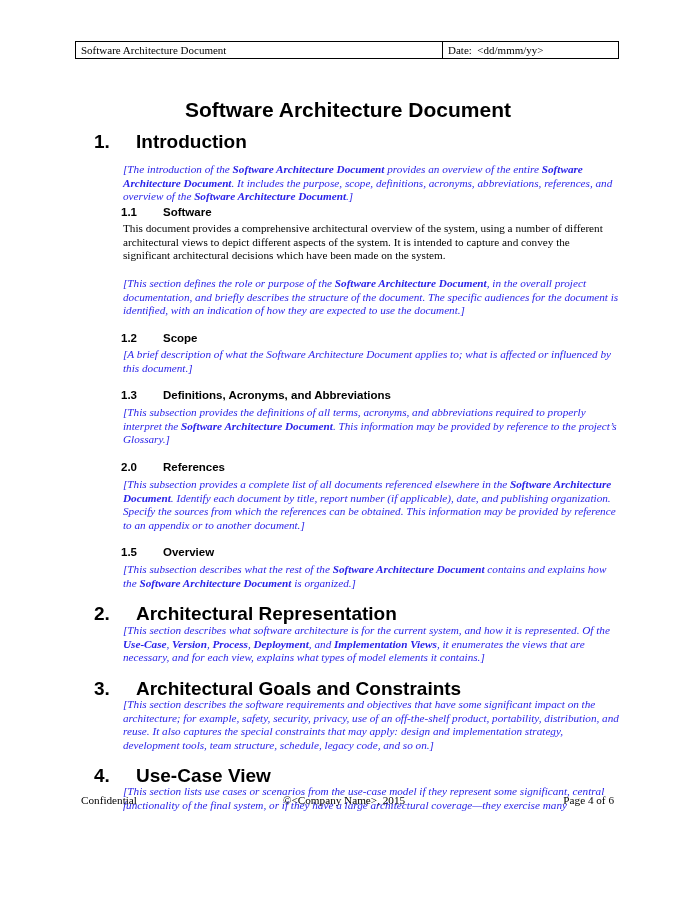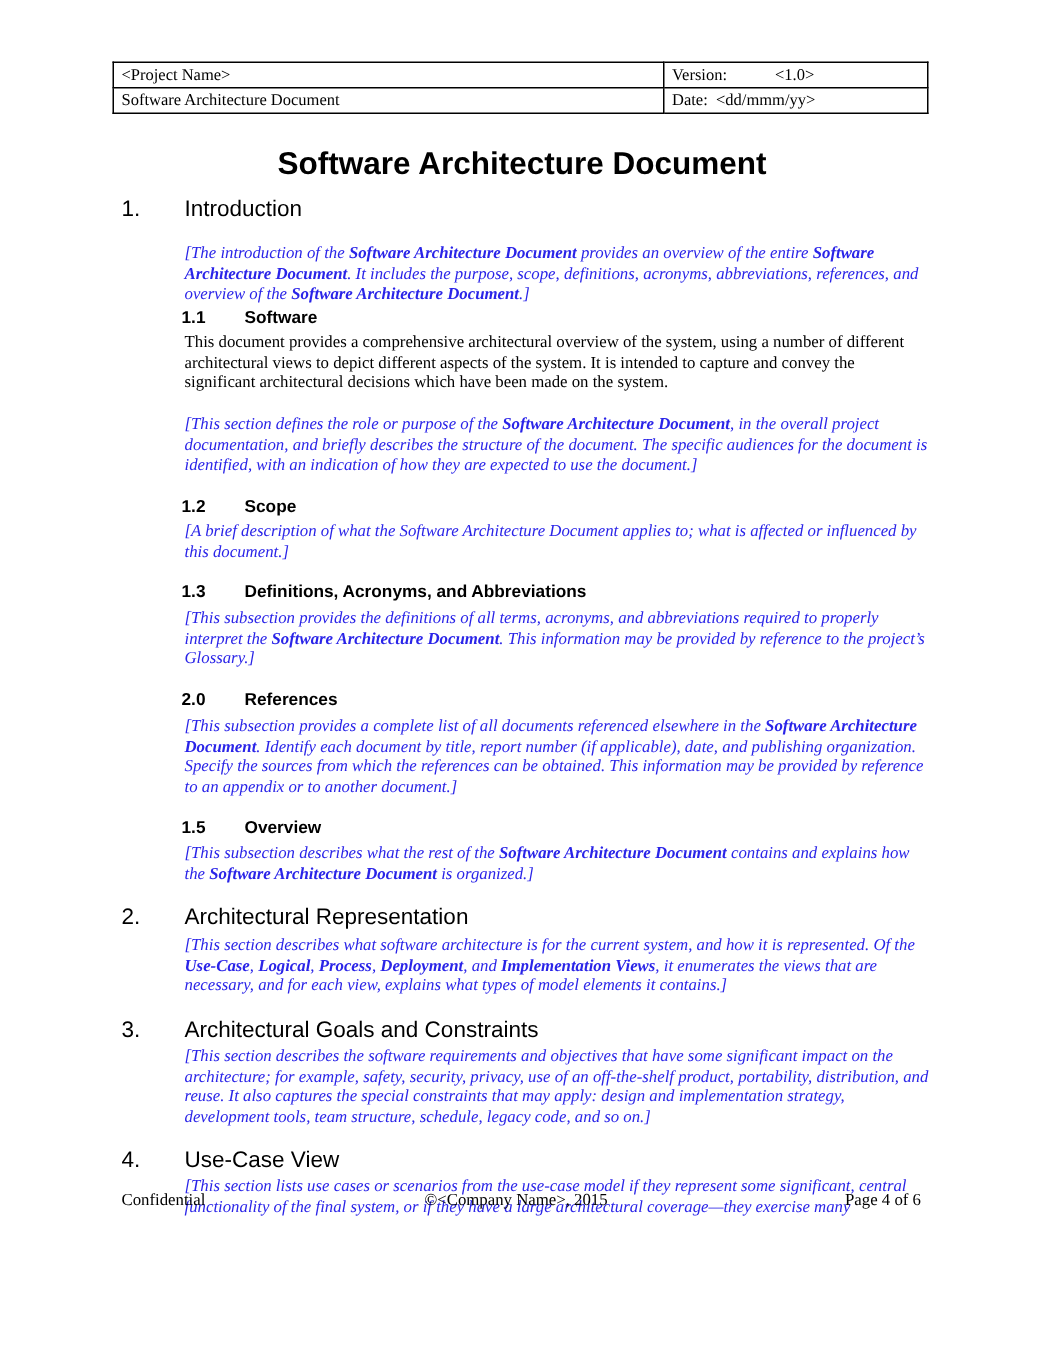--- a/index.html
+++ b/index.html
@@ -2,38 +2,34 @@
 <html><head>
 <meta charset="utf-8">
 <style>
   html, body { margin: 0; padding: 0; background: #ffffff; }
   body { width: 696px; height: 900px; position: relative; overflow: hidden; font-family: "Liberation Serif", serif; color: #000; }
   .hdr-table { position: absolute; left: 75px; top: 41px; width: 544px; border-collapse: collapse; font-family: "Liberation Serif", serif; font-size: 11px; }
   .hdr-table td { border: 1px solid #000; padding: 1px 5px; height: 14px; line-height: 14px; vertical-align: top; }
   .hdr-table td.right { width: 165px; }
   .version-val { display: inline-block; margin-left: 32px; }
   .title { position: absolute; left: 0; width: 696px; top: 98px; text-align: center; font-family: "Liberation Sans", sans-serif; font-weight: bold; font-size: 21px; }
-  .h1 { position: absolute; left: 81px; font-family: "Liberation Sans", sans-serif; font-weight: normal; font-size: 15px; }
+  .h1 { position: absolute; left: 94px; font-family: "Liberation Sans", sans-serif; font-weight: bold; font-size: 19px; }
   .h1 .num { display: inline-block; width: 42px; }
   .h2 { position: absolute; left: 81px; font-family: "Liberation Sans", sans-serif; font-weight: bold; font-size: 11.5px; }
   .h2 .num { display: inline-block; width: 42px; margin-left: 40px; }
   .para { position: absolute; left: 123px; width: 496px; font-size: 11.2px; line-height: 13.6px; }
   .note { color: #2a24e8; font-style: italic; }
   .note b { font-weight: bold; }
   .footer { position: absolute; top: 794px; font-size: 11.2px; font-family: "Liberation Serif", serif; }
 </style>
 </head>
 <body>
 
 <table class="hdr-table">
   <tbody>
-      <tr>
-    <td>&lt;Project Name&gt;</td>
-    <td class="right"><span>Version:</span><span class="version-val">&lt;1.0&gt;</span></td>
-  </tr>
   <tr>
     <td>Software Architecture Document</td>
     <td class="right"><span>Date:</span>&nbsp;&nbsp;<span>&lt;dd/mmm/yy&gt;</span></td>
   </tr>
 </tbody>
   </table>
 
 <div class="title">Software Architecture Document</div>
 
 <div class="h1" style="top:131px"><span class="num">1.</span><span>Introduction</span></div>
@@ -49,21 +45,21 @@
 <div class="h2" style="top:389px"><span class="num">1.3</span><span>Definitions, Acronyms, and Abbreviations</span></div>
 <div class="para note" style="top:406px">[This subsection provides the definitions of all terms, acronyms, and abbreviations required to properly interpret the <b>Software Architecture Document</b>.  This information may be provided by reference to the project’s Glossary.]</div>
 
 <div class="h2" style="top:461px"><span class="num">2.0</span><span>References</span></div>
 <div class="para note" style="top:478px">[This subsection provides a complete list of all documents referenced elsewhere in the <b>Software Architecture Document</b>. Identify each document by title, report number (if applicable), date, and publishing organization. Specify the sources from which the references can be obtained. This information may be provided by reference to an appendix or to another document.]</div>
 
 <div class="h2" style="top:546px"><span class="num">1.5</span><span>Overview</span></div>
 <div class="para note" style="top:563px">[This subsection describes what the rest of the <b>Software Architecture Document</b> contains and explains how the <b>Software Architecture Document</b> is organized.]</div>
 
 <div class="h1" style="top:603px"><span class="num">2.</span><span>Architectural Representation</span></div>
-<div class="para note" style="top:624px">[This section describes what software architecture is for the current system, and how it is represented. Of the <b>Use-Case</b>, <b>Logical</b>, <b>Process</b>, <b>Deployment</b>, and <b>Implementation Views</b>, it enumerates the views that are necessary, and for each view, explains what types of model elements it contains.]</div>
+<div class="para note" style="top:624px">[This section describes what software architecture is for the current system, and how it is represented. Of the <b>Use-Case</b>, <b>Version</b>, <b>Process</b>, <b>Deployment</b>, and <b>Implementation Views</b>, it enumerates the views that are necessary, and for each view, explains what types of model elements it contains.]</div>
 
 <div class="h1" style="top:678px"><span class="num">3.</span><span>Architectural Goals and Constraints</span></div>
 <div class="para note" style="top:698px">[This section describes the software requirements and objectives that have some significant impact on the architecture; for example, safety, security, privacy, use of an off-the-shelf product, portability, distribution, and reuse. It also captures the special constraints that may apply: design and implementation strategy, development tools, team structure, schedule, legacy code, and so on.]</div>
 
 <div class="h1" style="top:765px"><span class="num">4.</span><span>Use-Case View</span></div>
 <div class="para note" style="top:785px">[This section lists use cases or scenarios from the use-case model if they represent some significant, central functionality of the final system, or if they have a large architectural coverage—they exercise many</div>
 
 <div class="footer" style="left:81px">Confidential</div>
 <div class="footer" style="left:283px">©&lt;Company Name&gt;, 2015</div>
 <div class="footer" style="right:82px">Page 4 of 6</div>

